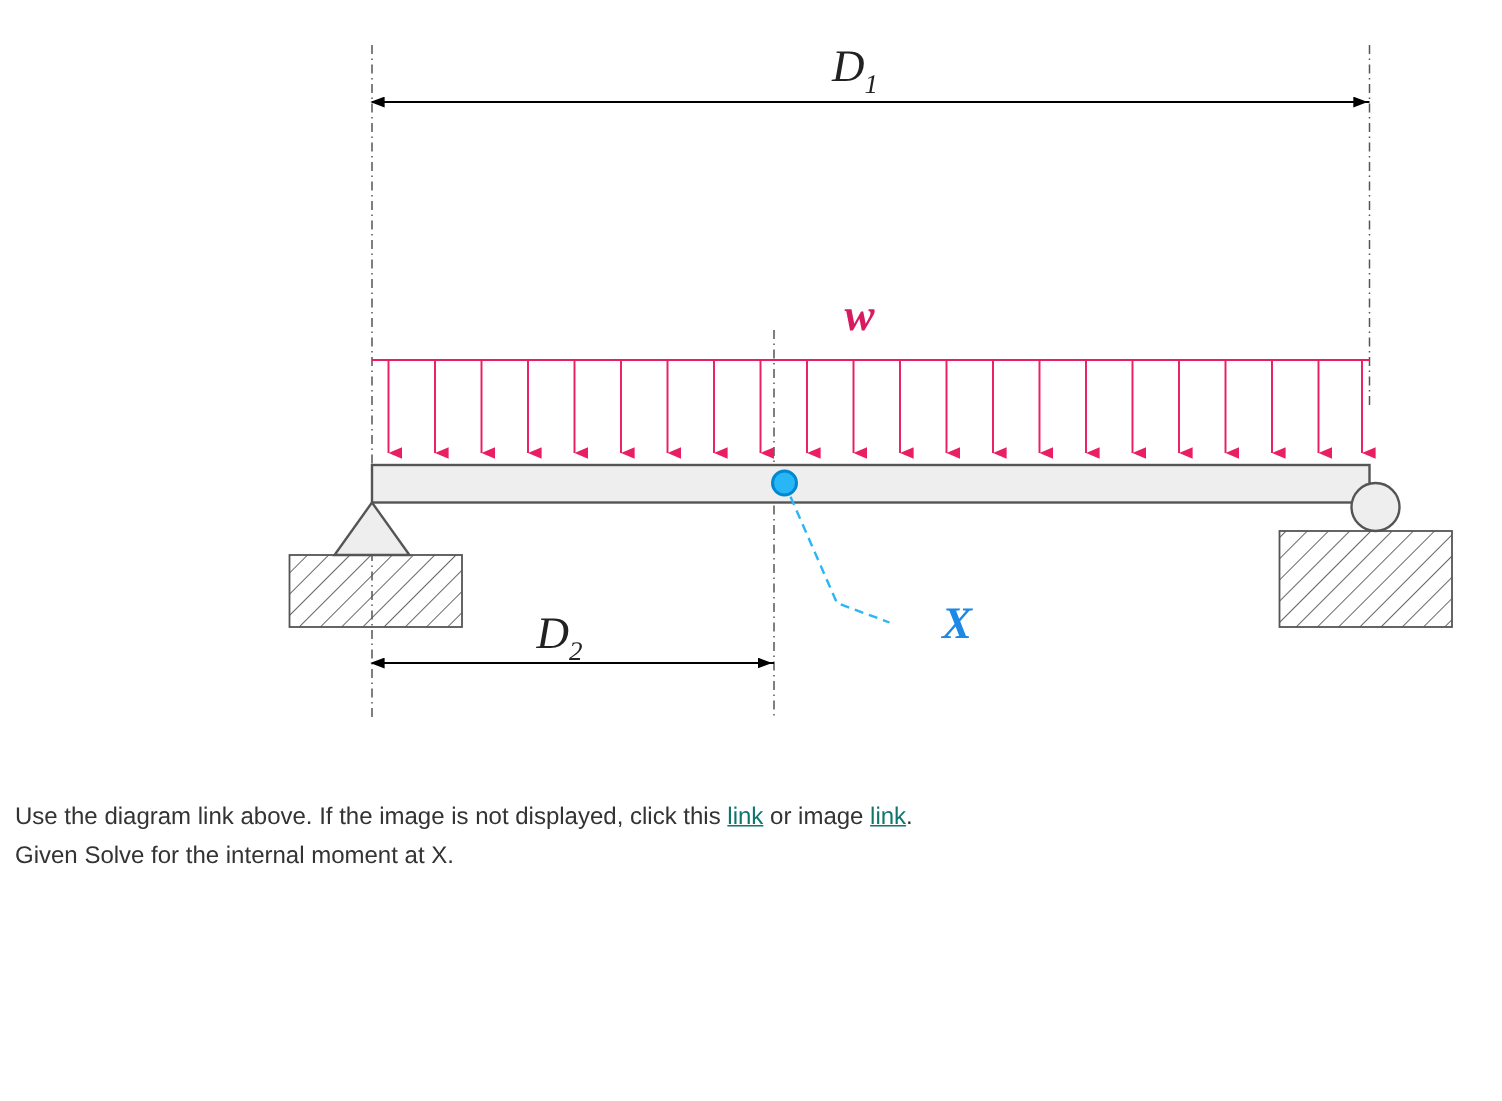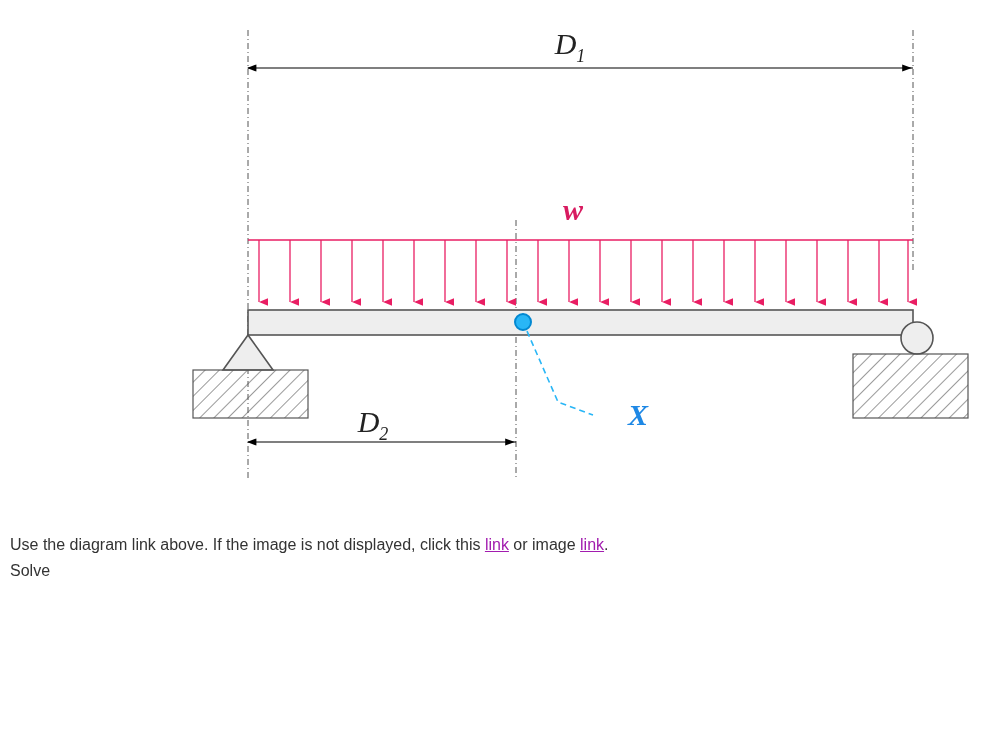--- a/index.html
+++ b/index.html
@@ -22,21 +22,21 @@
   }
   svg.diagram {
     display: block;
   }
   .problem-text {
     margin-top: 12px;
     line-height: 1.6;
     color: #333;
   }
   .problem-text a {
-    color: #a21caf;
+    color: #0f766e;
     text-decoration: underline;
   }
   ul.given {
     margin: 8px 0 8px 28px;
     padding: 0;
   }
   ul.given li {
     margin: 2px 0;
     list-style: disc;
   }
@@ -142,18 +142,19 @@
           <tspan>D</tspan><tspan dy="8" font-size="18">2</tspan>
         </text>
       </g>
 
     </svg>
   </div>
 
   <div class="problem-text">
     <span>Use the diagram link above.  If the image is not displayed, click this</span><span> </span><a href="#">link</a><span> or image </span><a href="#">link</a><span>.</span>
     <br>
-    <span>Solve</span>
+    <span>Given</span>
 
 
+    <span>Solve for the internal moment at X.</span>
   </div>
 
 </div>
 
 </body></html>

